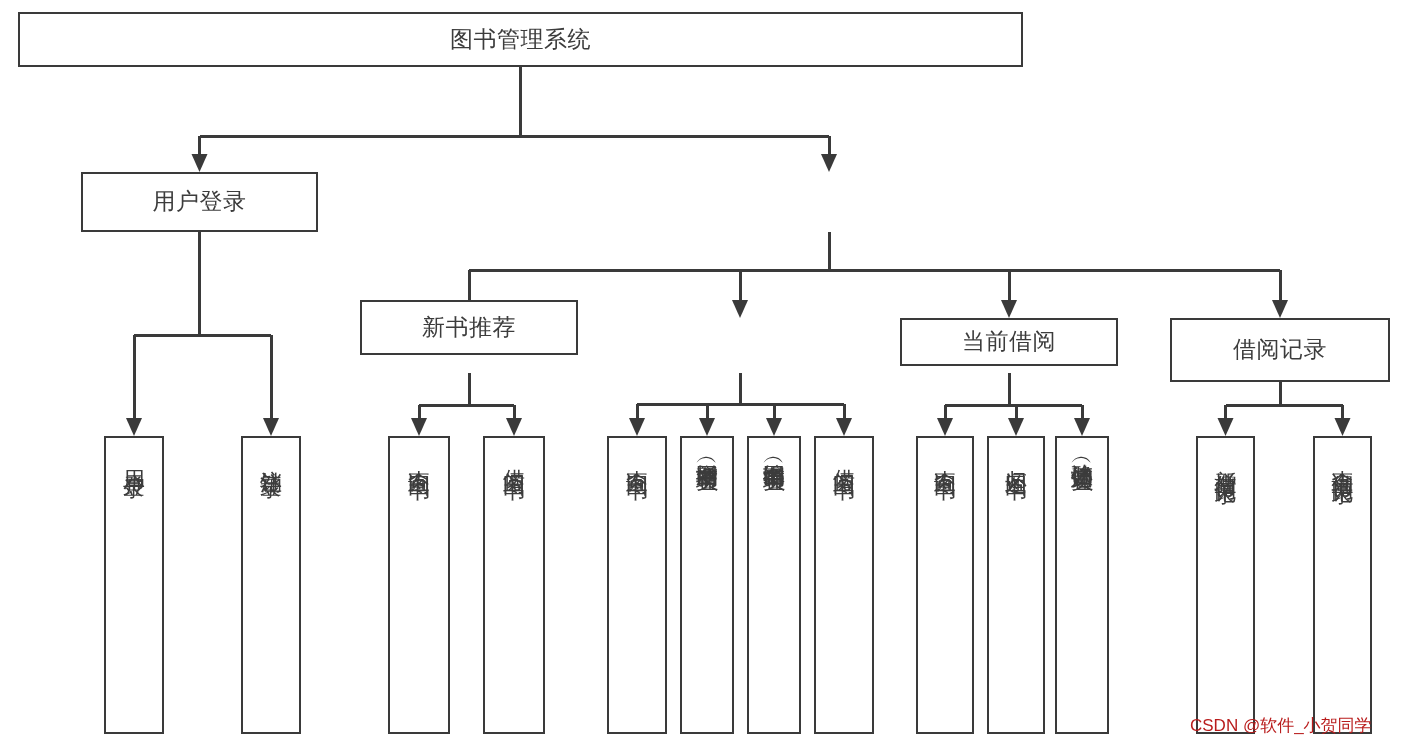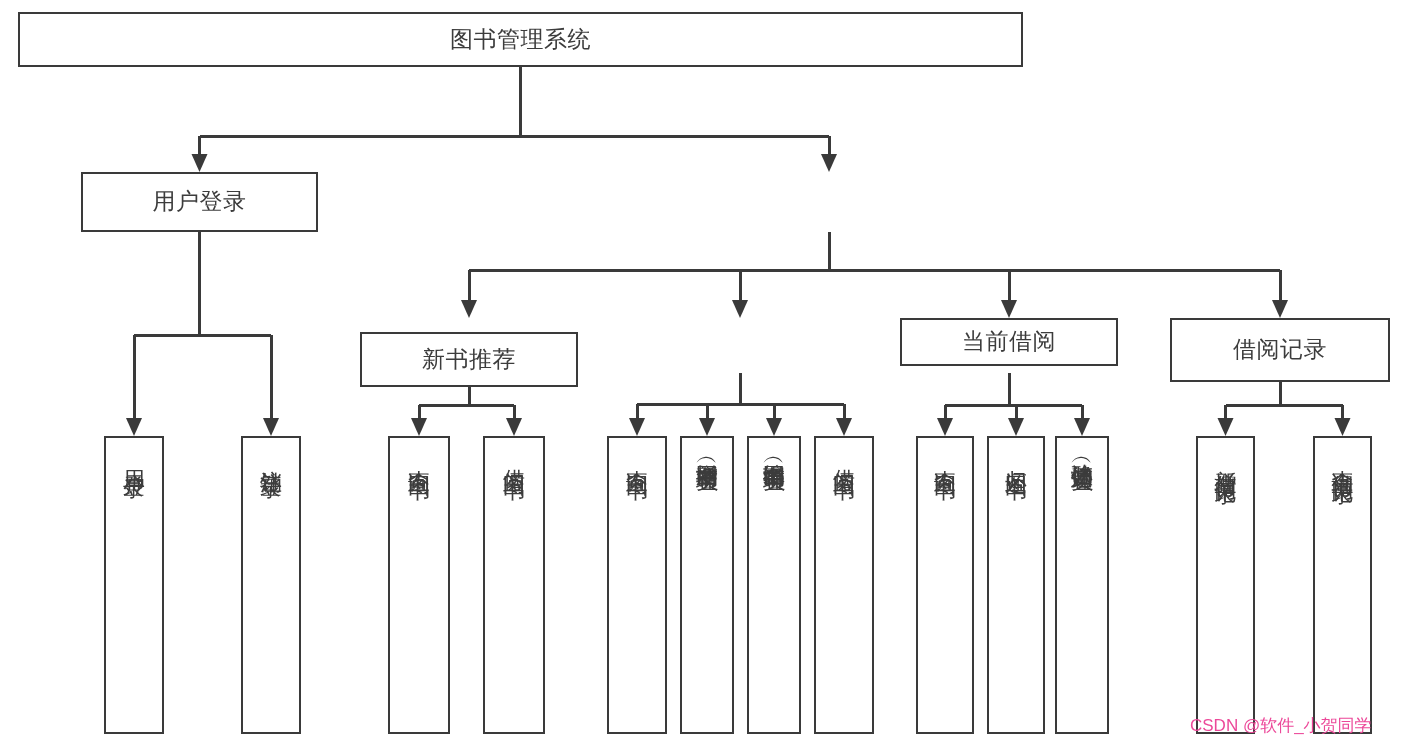--- a/index.html
+++ b/index.html
@@ -64,21 +64,21 @@
     padding-top: 8px;
   }
   .node.vert.tall-text .node-label {
     letter-spacing: 1px;
   }
   #watermark {
     position: absolute;
     left: 1190px;
     top: 714px;
     font-size: 17px;
-    color: #ec4899;
+    color: #b91c1c;
     white-space: nowrap;
     z-index: 5;
     font-family: "Liberation Sans", "DejaVu Sans", sans-serif;
   }
 </style>
 </head>
 <body>
 
 <div id="diagram-root">
 
@@ -139,21 +139,21 @@
 
   <div class="node horiz" style="left: 18px; top: 12px; width: 1005px; height: 55px;">
     <span class="node-label">图书管理系统</span>
   </div>
 
   <div class="node horiz" style="left: 81px; top: 172px; width: 237px; height: 60px;">
     <span class="node-label">用户登录</span>
   </div>
 
 
-  <div class="node horiz" style="left: 360px; top: 332px; width: 218px; height: 55px; align-items: center;">
+  <div class="node horiz" style="left: 360px; top: 300px; width: 218px; height: 55px; align-items: center;">
     <span class="node-label">新书推荐</span>
   </div>
 
 
   <div class="node horiz" style="left: 900px; top: 318px; width: 218px; height: 48px;">
     <span class="node-label">当前借阅</span>
   </div>
 
   <div class="node horiz" style="left: 1170px; top: 318px; width: 220px; height: 64px;">
     <span class="node-label">借阅记录</span>

